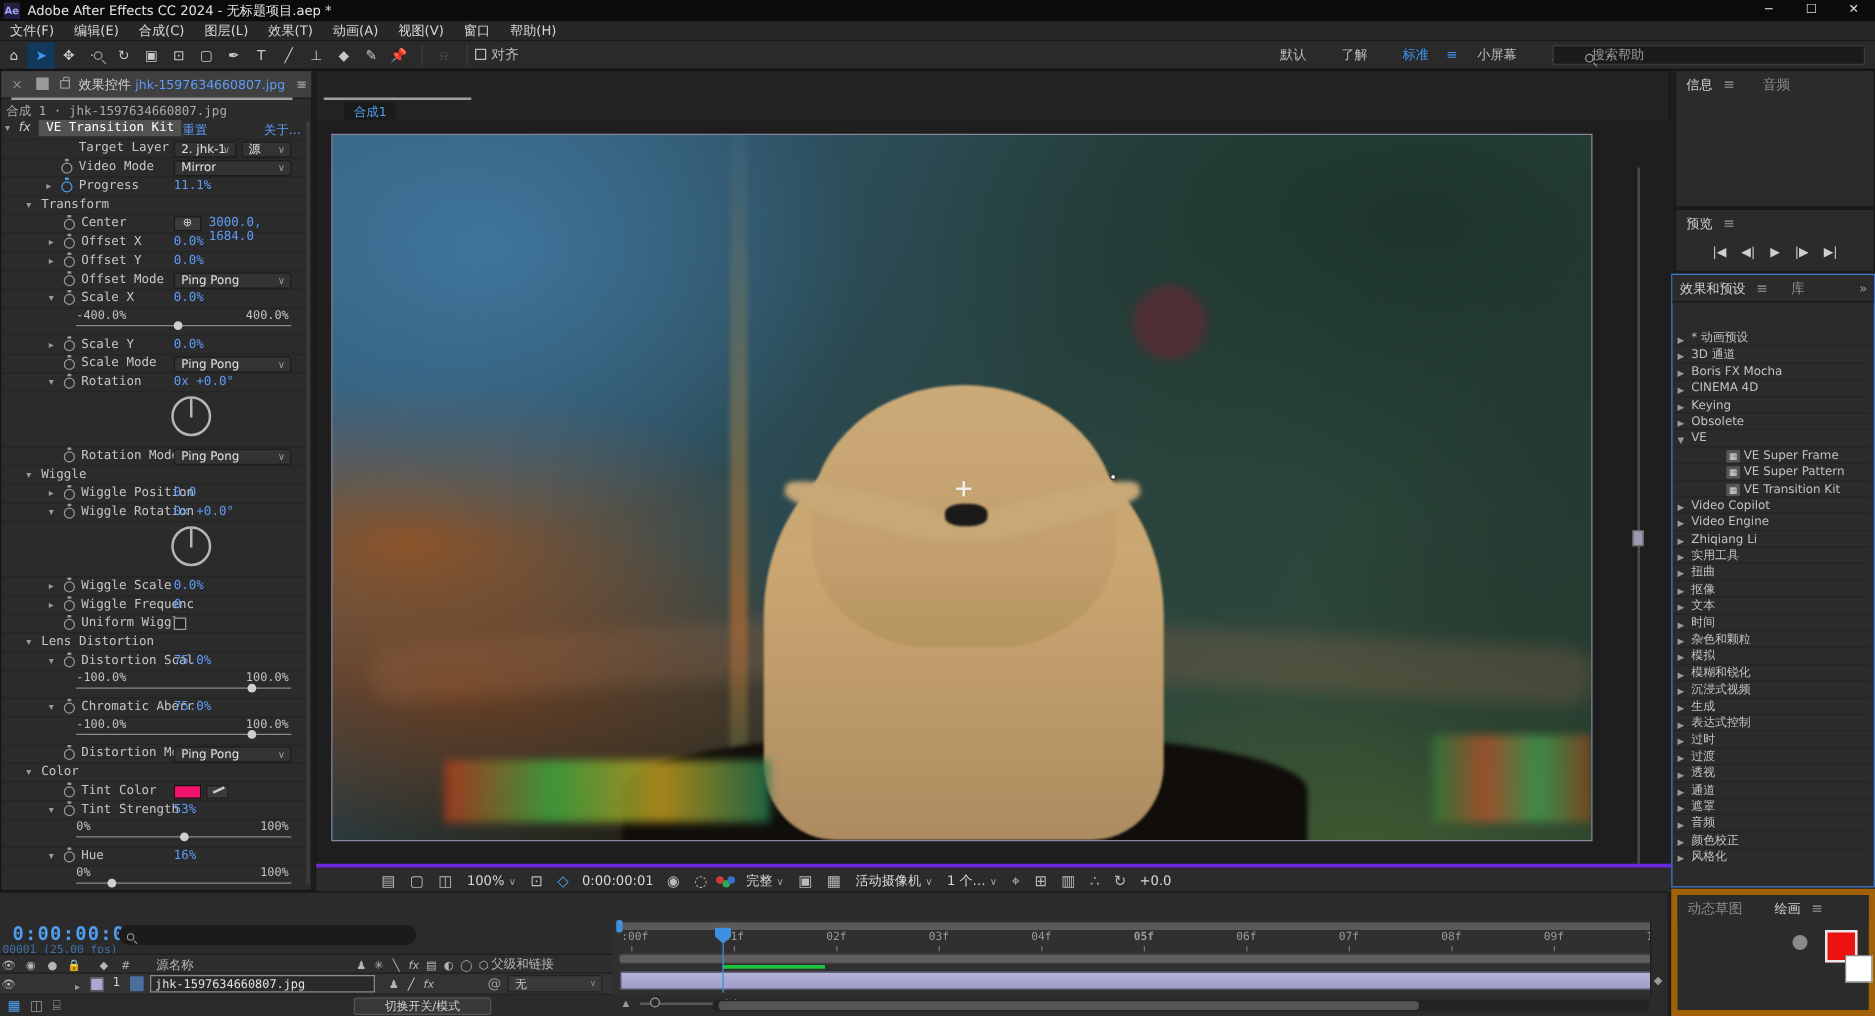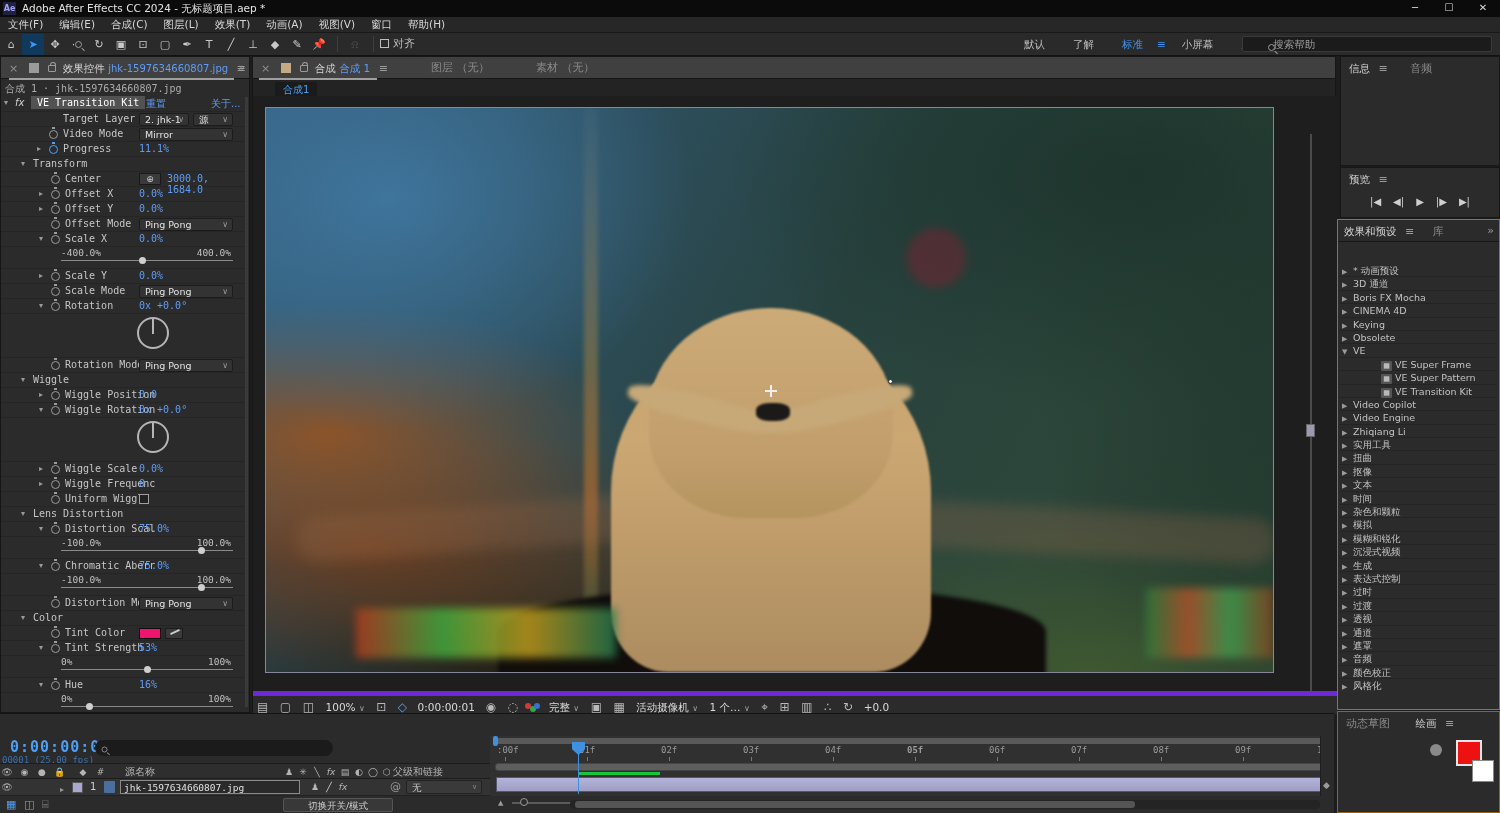--- a/index.html
+++ b/index.html
@@ -95,38 +95,38 @@
   .hair-wrap { position:absolute; width:150px; height:26px; background:#c7a877; filter:blur(2px); border-radius:40%; }
   .shoulders { position:absolute; left:232px; top:478px; width:548px; height:96px; background:#100d0b; border-radius:48% 48% 0 0; filter:blur(2px); }
   .clip { position:absolute; left:490px; top:295px; width:34px; height:18px; background:#1c1a18; border-radius:40%; filter:blur(1px); }
   .glitch { position:absolute; filter:blur(4px); opacity:.8; }
   .crosshair { position:absolute; width:12px; height:12px; }
   .crosshair:before, .crosshair:after { content:""; position:absolute; background:#eee; }
   .crosshair:before { left:5px; top:0; width:2px; height:12px; }
   .crosshair:after { left:0; top:5px; width:12px; height:2px; }
   #viewer-vscroll { position:absolute; left:1057px; top:38px; width:2px; height:596px; background:#4a4a4a; }
   #viewer-vthumb { position:absolute; left:1053px; top:328px; width:9px; height:13px; background:#9a9ab0; border:1px solid #666; }
-  #viewer-toolbar { position:absolute; left:0; top:634px; width:1084px; height:23px; background:#2b2b2b; border-top:5px solid #6d28d9; line-height:22px; white-space:nowrap; }
+  #viewer-toolbar { position:absolute; left:0; top:634px; width:1084px; height:23px; background:#2b2b2b; border-top:3px solid #6d28d9; line-height:22px; white-space:nowrap;padding-left:48px; }
   .vt-icon { display:inline-block; color:#b9b9b9; font-size:12px; padding:0 4px; vertical-align:top; }
   .vt-label { display:inline-block; color:#d9d9d9; font-size:10.5px; padding:0 3px; vertical-align:top; }
   .vt-drop { display:inline-block; color:#d9d9d9; font-size:10.5px; padding:0 4px; vertical-align:top; }
   .rgbdots { display:inline-block; width:16px; height:12px; position:relative; top:5px; }
   .rgbdots i { position:absolute; width:6px; height:6px; border-radius:50%; }
 
   
   #info-panel { left:1340px; top:56px; width:160px; height:110px; background:#2b2b2b; }
   #preview-panel { left:1340px; top:167px; width:160px; height:51px; background:#2b2b2b; }
   .transport { text-align:center; padding-top:5px; }
   .tbtn { display:inline-block; color:#cfcfcf; font-size:10px; padding:0 6px; }
   #presets-panel { left:1337px; top:219px; width:163px; height:491px; background:#2b2b2b; border:1px solid #3f7fd4; }
   #presets-list { position:absolute; left:1px; top:44px; width:157px; height:428px; overflow:hidden; }
   .preset-row { position:relative; height:13.4px; border-bottom:1px solid #242424; font-size:9.5px; color:#c2c2c2; line-height:13px; white-space:nowrap; }
   .preset-tw { position:absolute; left:3px; top:2px; font-size:7px; color:#9a9a9a; }
   .fxbadge { display:inline-block; width:11px; height:10px; background:#555; color:#ddd; font-size:7px; text-align:center; line-height:10px; margin-right:3px; border-radius:1px; }
-  #paint-panel { left:1337px; top:711px; width:163px; height:102px; background:#2b2b2b; border:1px solid #a16207; }
+  #paint-panel { left:1337px; top:711px; width:163px; height:102px; background:#2b2b2b; border:5px solid #a16207; }
   #brush-circle { position:absolute; left:92px; top:32px; width:12px; height:12px; background:#8a8a8a; border-radius:50%; }
   #fg-swatch { position:absolute; left:118px; top:28px; width:26px; height:26px; background:#ee1111; border:2px solid #e8e8e8; }
   #bg-swatch { position:absolute; left:134px; top:48px; width:22px; height:22px; background:#fff; border:1px solid #888; }
 
   
   #timeline { left:0; top:713px; width:1334px; height:100px; background:#2b2b2b; border-top:1px solid #141414; }
   #tl-time { left:10px; top:24px; font-size:15px; font-weight:bold; color:#4f9ef0; letter-spacing:1px; }
   #tl-frame { left:2px; top:41px; font-size:9px; color:#3e6fa8; }
   #tl-search { left:95px; top:26px; width:238px; height:16px; }
   #tl-colhead { left:0; top:49px; width:490px; height:16px; background:#2e2e2e; border-top:1px solid #1c1c1c; border-bottom:1px solid #1c1c1c; line-height:15px; }
@@ -387,30 +387,20 @@
         <span class="sl-min mono">0%</span>
         <span class="sl-max mono">100%</span>
         <div class="sl-track"></div>
         <div class="sl-handle" style="left: 84.96px;"></div>
       </div>
     </div>
   <div id="fx-scroll" class="abs"></div>
 </div>
 
 <div id="viewer" class="abs panel">
-  <div class="ptabs">
-    <span class="ptab-x">×</span>
-    <span class="swatch-sq" style="background:#c3aa84"></span>
-    <span class="lockico"></span>
-    <span class="ptab-title">合成</span>
-    <span class="blue" style="font-size:10.5px">合成 1</span>
-    <span class="hamb">≡</span>
-    <span class="abs dim" style="left:178px;top:0">图层 （无）</span>
-    <span class="abs dim" style="left:283px;top:0">素材 （无）</span>
-  </div>
   <div class="tab-underline" style="left:6px;top:21px;width:118px"></div>
   <div class="abs" style="left:22px;top:25px">
     <span class="tabchip">合成1</span>
   </div>
 
   <div id="viewer-content">
     <div id="comp-image">
       <div class="streak"></div>
       <div class="ghost-arm" style="left:30px;top:395px;width:420px;transform:rotate(-4deg)"></div>
       <div class="ghost-arm" style="left:580px;top:400px;width:430px;transform:rotate(3deg)"></div>

